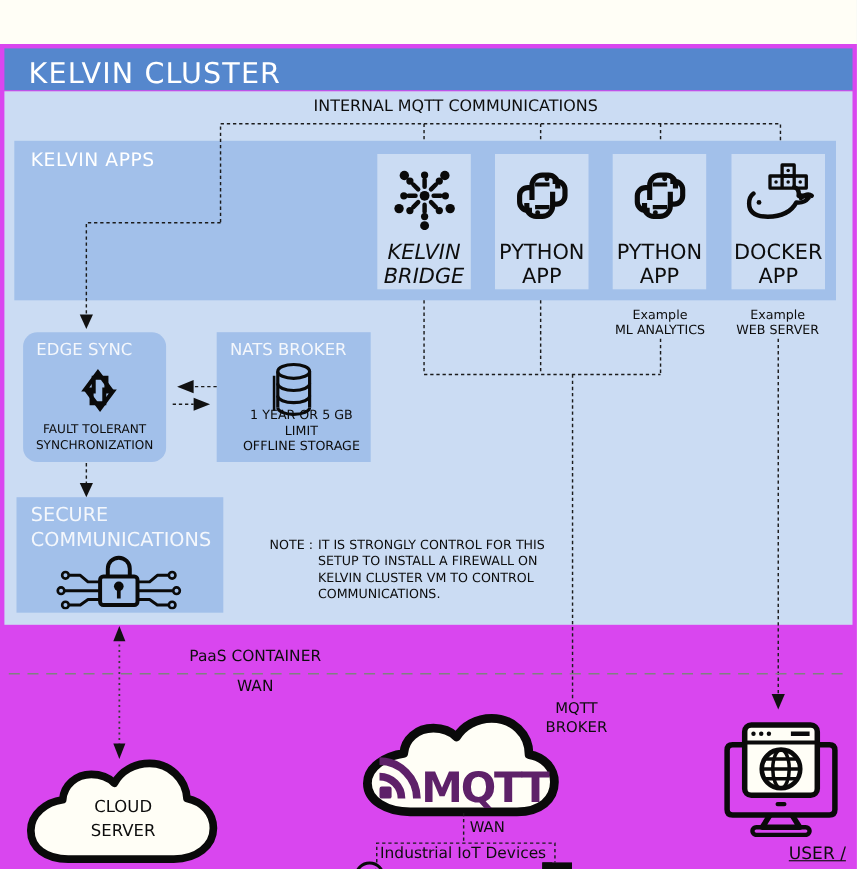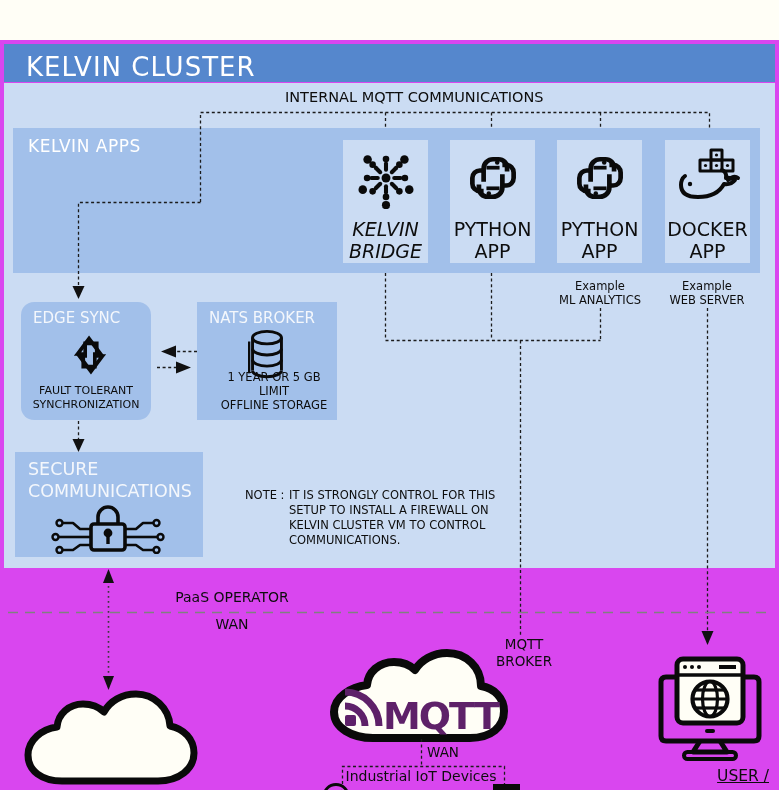--- a/index.html
+++ b/index.html
@@ -235,27 +235,31 @@
   <div class="abs note">
     <div class="note-prefix">NOTE :</div>
     <div>
       <div>IT IS STRONGLY CONTROL FOR THIS</div>
       <div>SETUP TO INSTALL A FIREWALL ON</div>
       <div>KELVIN CLUSTER VM TO CONTROL</div>
       <div>COMMUNICATIONS.</div>
     </div>
   </div>
 
-  <div class="abs paas">PaaS OPERATOR</div>
+  <div class="abs paas">PaaS CONTAINER</div>
   <div class="abs wan-upper">WAN</div>
 
   <div class="abs" style="left:18px;top:645px;">
     <svg width="188" height="102" viewBox="0 0 188 102">
       <path d="M44 96 H140 C161 96 176 84 176 68 C176 54 166 44 152 41 C151 23 136 9 118 9 C104 9 92 16 86 27 C81 22 73 19 65 19 C51 19 40 29 39 42 C24 44 10 55 10 70 C10 86 24 96 44 96 Z" fill="#fffef6" stroke="#0a0a0a" stroke-width="7" stroke-linejoin="round"></path>
     </svg>
+  </div>
+  <div class="abs cloud-text">
+    <div>CLOUD</div>
+    <div>SERVER</div>
   </div>
 
   <div class="abs" style="left:328px;top:600px;">
     <svg width="185" height="106" viewBox="0 0 185 106">
       <path d="M45 98 H142 C163 98 176 87 176 71 C176 58 166 48 153 46 C153 27 138 13 119 13 C105 13 93 20 87 30 C82 25 74 22 66 22 C51 22 40 32 39 45 C23 47 6 57 6 72 C6 88 24 98 45 98 Z" fill="#fffef6" stroke="#0a0a0a" stroke-width="8" stroke-linejoin="round"></path>
       <g>
         <rect x="17" y="75" width="11" height="11" rx="2" fill="#5e2169"></rect>
         <path d="M17 66 A20 20 0 0 1 37 86" stroke="#5e2169" stroke-width="7" fill="none"></path>
         <path d="M17 52 A34 34 0 0 1 51 86" stroke="#5e2169" stroke-width="7" fill="none"></path>
       </g>

